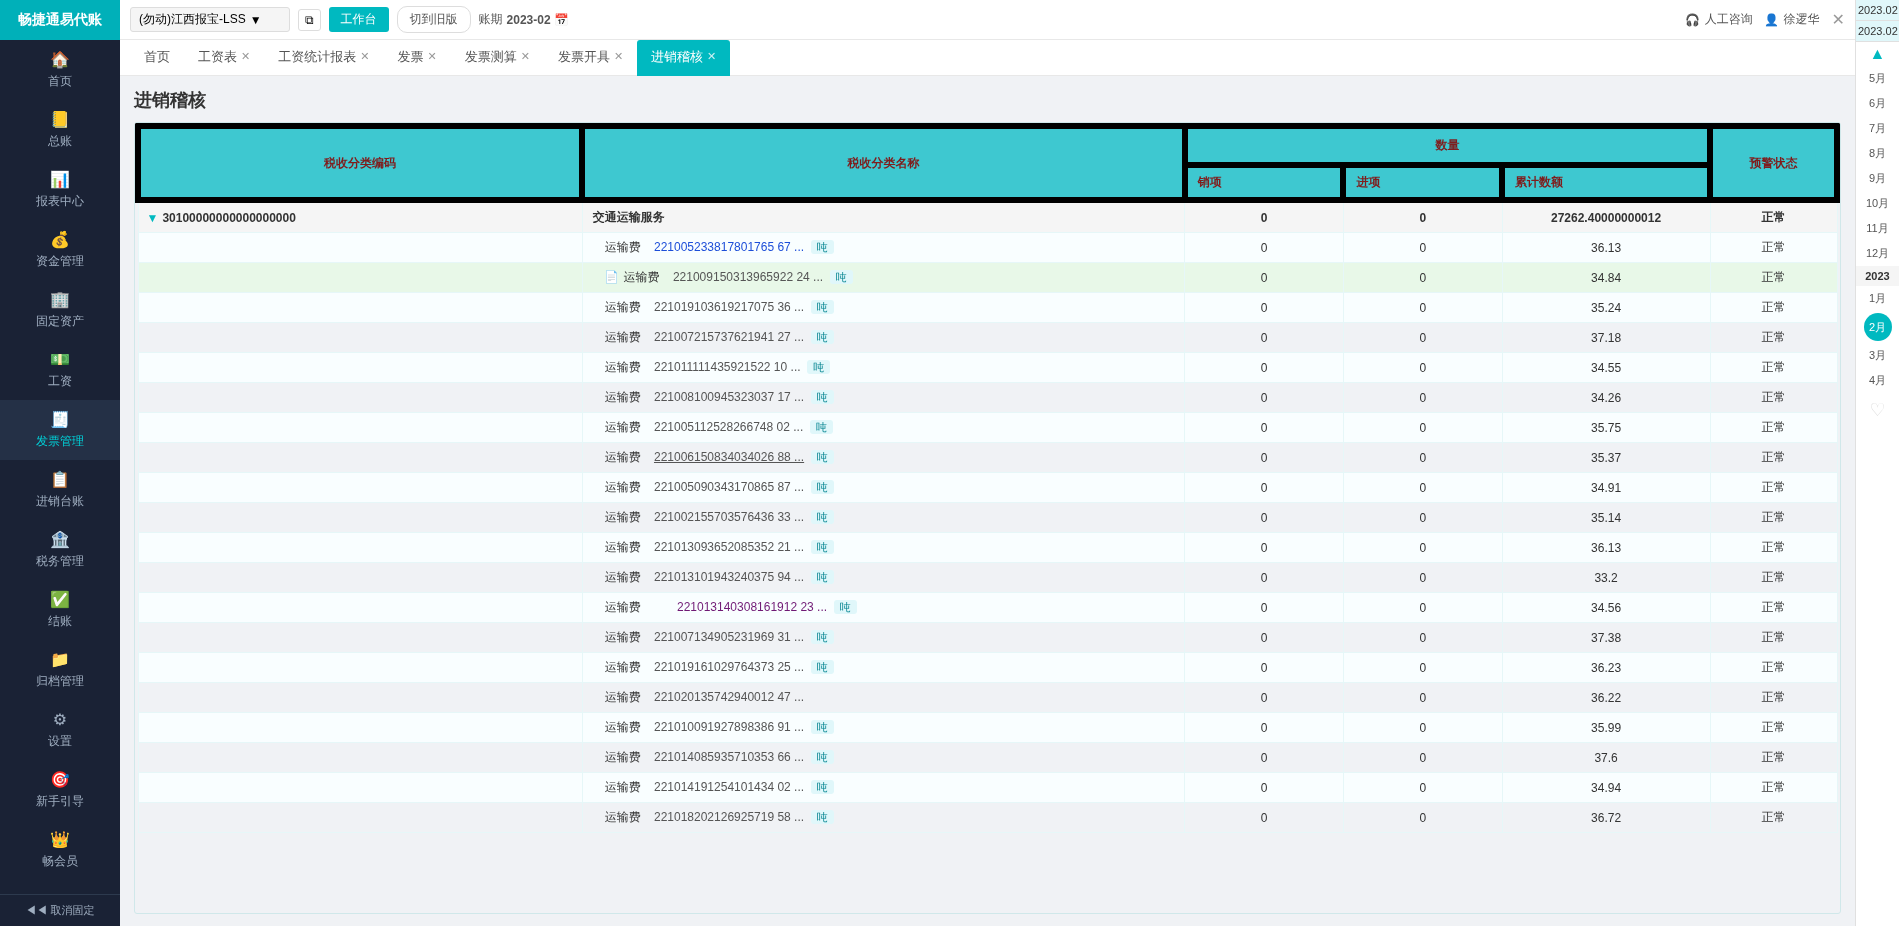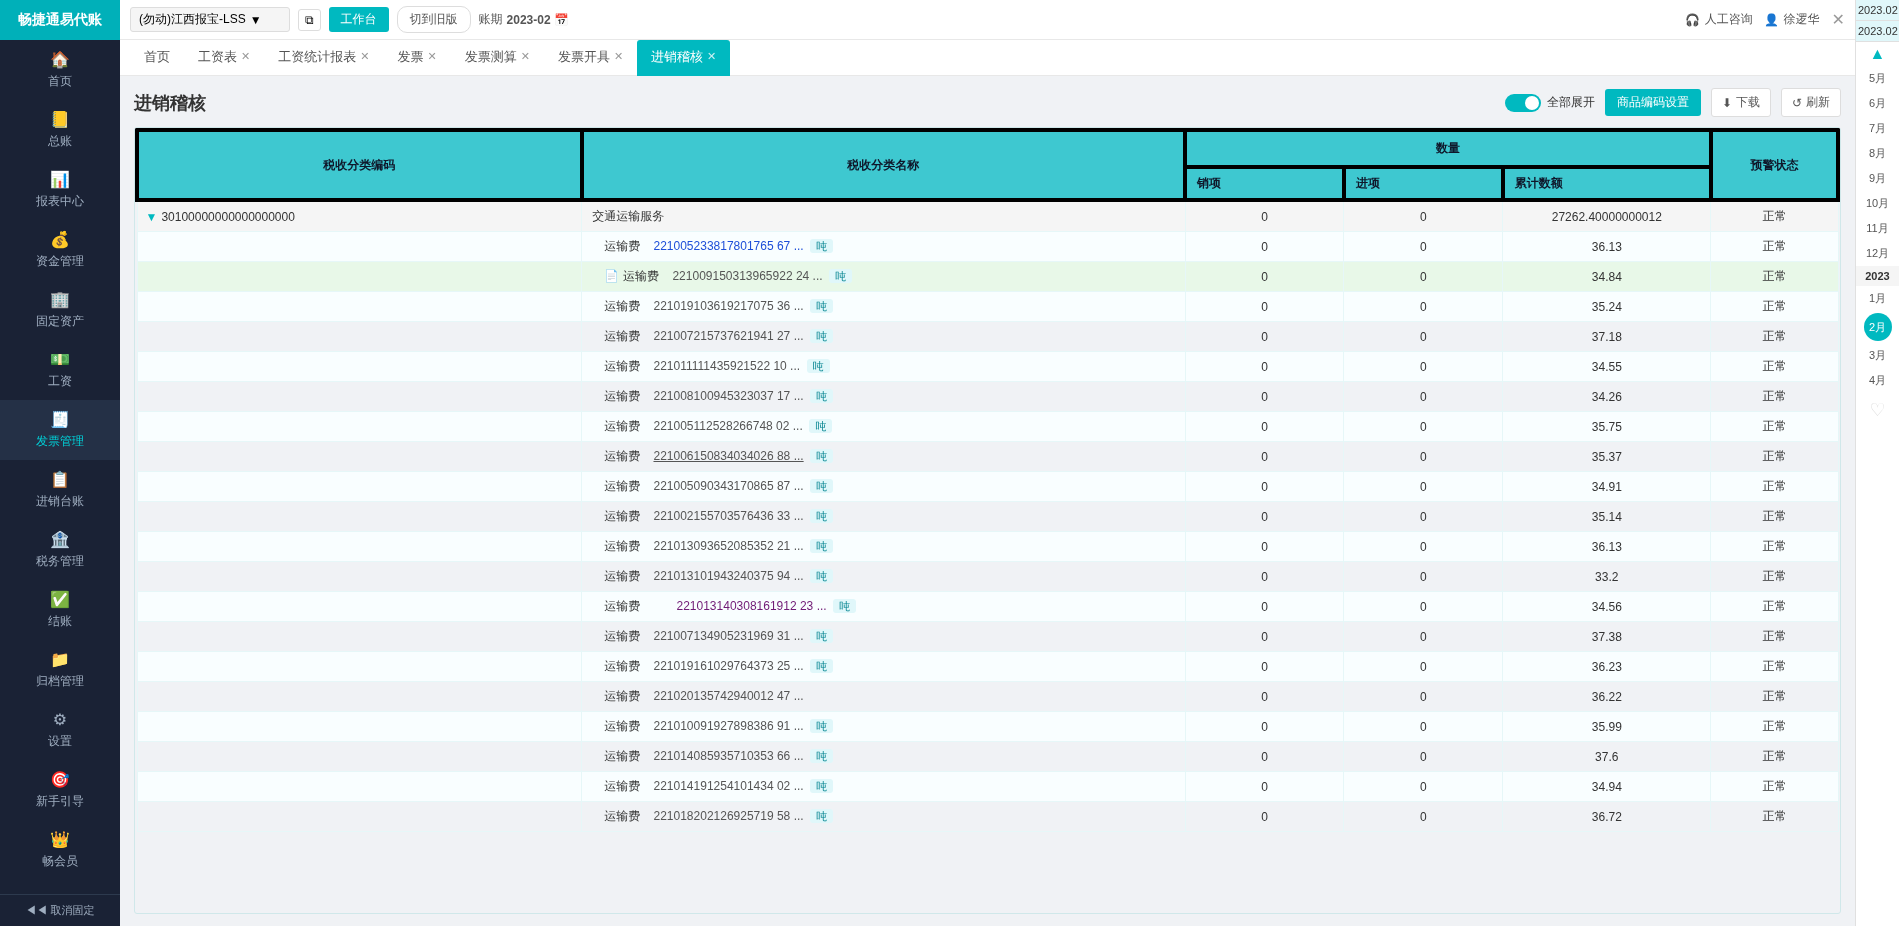--- a/index.html
+++ b/index.html
@@ -224,39 +224,39 @@
       border: 1px solid #d0e8ea;
       border-radius: 3px;
     }
     table {
       width: 100%;
       border-collapse: collapse;
       font-size: 12px;
     }
     thead tr th {
       background: #3ec8d0;
-      color: #0f172a;
+      color: #7f1d1d;
       padding: 8px 10px;
       text-align: center;
-      border: 4px solid #000000;
+      border: 6px solid #000000;
       white-space: nowrap;
     }
     thead tr.sub-header th {
       background: #3ec8d0;
       padding: 6px 10px;
     }
     tbody tr td {
       padding: 6px 10px;
       border: 1px solid #e6f7f8;
       color: #333;
       white-space: nowrap;
     }
     tbody tr:nth-child(even) td { background: #f9feff; }
     tbody tr.highlighted td { background: #e8f8e8; }
-    tbody tr.parent-row td { background: #f5f5f5; font-weight: normal; margin-left: 32px; }
+    tbody tr.parent-row td { background: #f5f5f5; font-weight: bold; margin-left: 32px; }
     .col-code { width: 280px; }
     .col-name { width: 380px; }
     .col-num { width: 100px; text-align: left; }
     .col-status { width: 80px; text-align: center; }
     td.center { text-align: center; }
     .tag-blue {
       background: #e0f7fa;
       color: #00838f;
       border-radius: 3px;
       padding: 1px 6px;
@@ -444,35 +444,20 @@
     </div>
     <div class="tab active">
       <span>进销稽核</span>
       <span class="close-x">✕</span>
     </div>
   </div>
 
   <div class="page-content">
     <div class="page-title-row">
       <h2 class="page-title">进销稽核</h2>
-      <div class="page-actions">
-        <div class="toggle-wrap">
-          <div class="toggle-switch"></div>
-          <span>全部展开</span>
-        </div>
-        <button class="action-btn">商品编码设置</button>
-        <button class="action-btn-outline">
-          <span>⬇</span>
-          <span>下载</span>
-        </button>
-        <button class="action-btn-outline">
-          <span>↺</span>
-          <span>刷新</span>
-        </button>
-      </div>
     </div>
 
     <div class="table-wrap">
       <table>
         <thead>
           <tr>
             <th rowspan="2" class="col-code">税收分类编码</th>
             <th rowspan="2" class="col-name">税收分类名称</th>
             <th colspan="3">数量</th>
             <th rowspan="2" class="col-status">预警状态</th>

